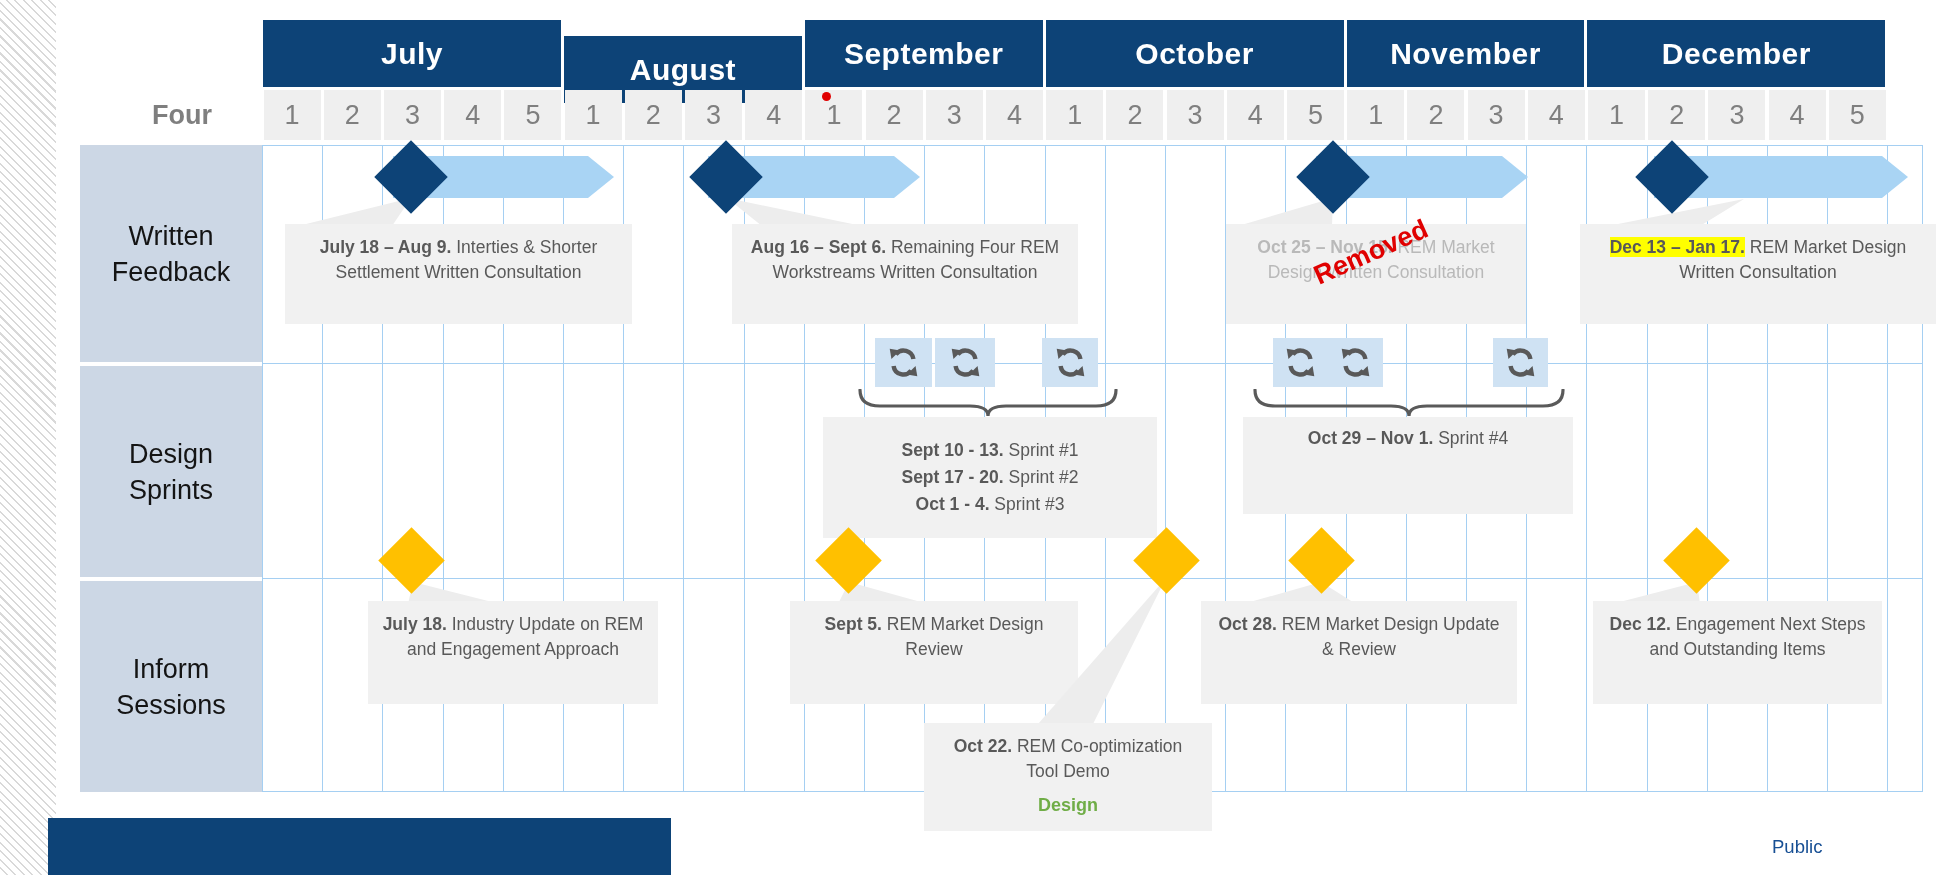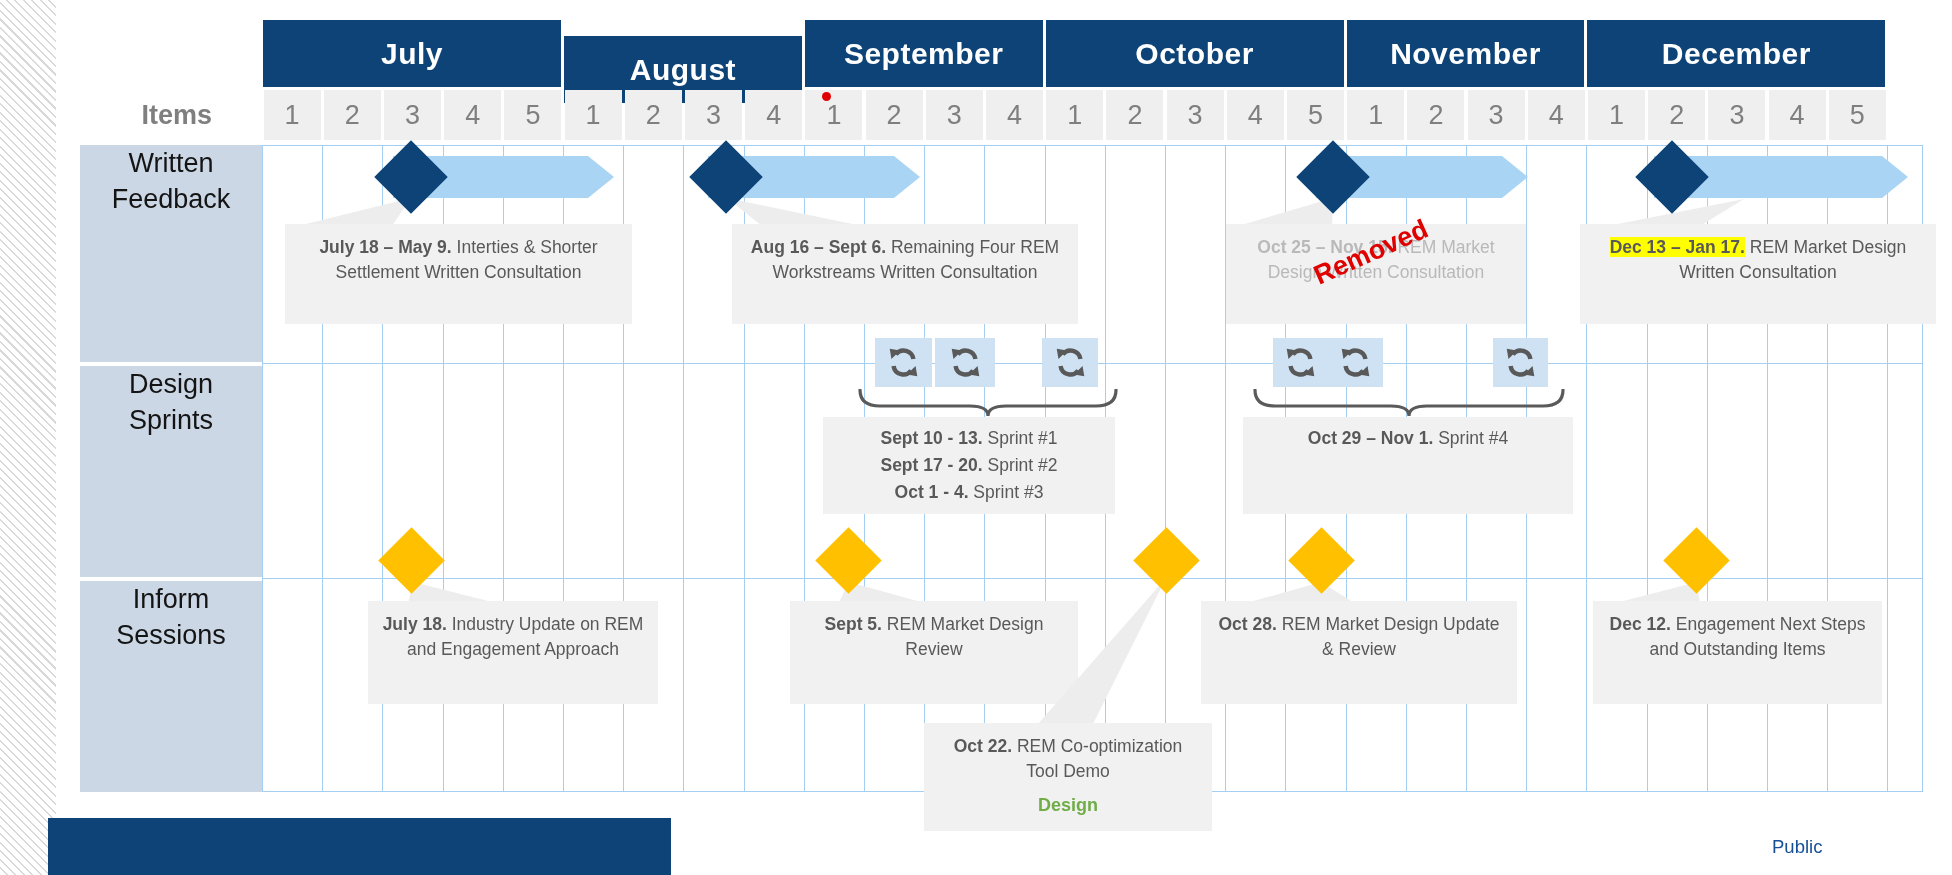--- a/index.html
+++ b/index.html
@@ -29,21 +29,21 @@
     color:var(--weektext);font-weight:bold;font-size:27px;
   }
   .red-dot{width:9px;height:9px;border-radius:50%;background:var(--red);}
   
   .body-grid{border:1px solid var(--gridline);background:#fff;}
   .vline{width:1px;background:var(--gridline);}
   .hline{height:1px;background:var(--gridline);}
   
   .rowlab{
     left:80px;width:182px;background:var(--labelbg);
-    display:flex;align-items:flex-start;justify-content:center;text-align:center;
+    display:flex;align-items:center;justify-content:center;text-align:center;
     color:#141414;font-size:27px;line-height:36px;padding:0 14px;box-sizing:border-box;
   }
   
   .arrow{
     top:156px;height:42px;background:var(--arrow);
     clip-path:polygon(0 0, calc(100% - 26px) 0, 100% 50%, calc(100% - 26px) 100%, 0 100%);
   }
   .dmd{background:var(--navy);transform:rotate(45deg);}
   .dmd.gold{background:var(--gold);}
   
@@ -69,21 +69,21 @@
   }
   .footer-bar{left:48px;top:818px;width:623px;height:57px;background:var(--navy);}
   .public{color:var(--publicblue);font-size:18.5px;}
 </style>
 </head>
 <body>
 
 <div class="stage">
   <div class="abs stripes"></div>
 
-  <div class="abs week-label" style="left:110px;width:102px;">Items</div>
+  <div class="abs week-label" style="left:110px;width:102px;">Four</div>
 
   <div id="built">
       <div class="abs month" style="left: 263px; width: 298px;">
         <span>July</span>
       </div>
       <div class="abs wk" style="left: 263.5px; width: 57.2px;">
         <span>1</span>
       </div>
       <div class="abs wk" style="left: 323.7px; width: 57.2px;">
         <span>2</span>
@@ -214,21 +214,21 @@
       </div>
       <div class="abs rowlab" style="top: 366px; height: 211px;">
         <span>Design Sprints</span>
       </div>
       <div class="abs rowlab" style="top: 581px; height: 211px;">
         <span>Inform Sessions</span>
       </div>
       <div class="abs tail" style="left: 298px; top: 198px; width: 113px; height: 28px; clip-path: polygon(113px 0px, 0px 28px, 94px 28px);"></div>
       <div class="abs arrow" style="left: 393px; width: 221px;"></div>
       <div class="abs dmd" style="left: 385px; top: 151px; width: 52px; height: 52px;"></div>
-      <div class="abs callout" style="left: 285px; top: 224px; width: 347px; min-height: 100px;"><span class="b">July 18 – May 9.</span><span> Interties &amp; Shorter Settlement Written Consultation</span></div>
+      <div class="abs callout" style="left: 285px; top: 224px; width: 347px; min-height: 100px;"><span class="b">July 18 – Aug 9.</span><span> Interties &amp; Shorter Settlement Written Consultation</span></div>
       <div class="abs tail" style="left: 727px; top: 198px; width: 135px; height: 28px; clip-path: polygon(0px 0px, 35px 28px, 135px 28px);"></div>
       <div class="abs arrow" style="left: 708px; width: 212px;"></div>
       <div class="abs dmd" style="left: 700px; top: 151px; width: 52px; height: 52px;"></div>
       <div class="abs callout" style="left: 732px; top: 224px; width: 346px; min-height: 100px;"><span class="b">Aug 16 – Sept 6.</span><span> Remaining Four REM Workstreams Written Consultation</span></div>
       <div class="abs tail" style="left: 1238px; top: 198px; width: 95px; height: 28px; clip-path: polygon(95px 0px, 0px 28px, 94px 28px);"></div>
       <div class="abs arrow" style="left: 1316px; width: 212px;"></div>
       <div class="abs dmd" style="left: 1307px; top: 151px; width: 52px; height: 52px;"></div>
       <div class="abs callout mutedbox" style="left: 1226px; top: 224px; width: 300px; min-height: 100px;"><span class="b">Oct 25 – Nov 15.</span><span> REM Market Design Written Consultation</span><span class="removed">Removed</span></div>
       <div class="abs tail" style="left: 1608px; top: 199px; width: 136px; height: 27px; clip-path: polygon(136px 0px, 0px 27px, 92px 27px);"></div>
       <div class="abs arrow" style="left: 1654px; width: 254px;"></div>
@@ -260,21 +260,21 @@
             <path d="M29.5 14 A11.5 11.5 0 0 0 9 8.5"></path>
             <path d="M6.5 22 A11.5 11.5 0 0 0 27 27.5"></path>
           </g>
           <polygon points="2,2 14,4 4,14" fill="#595959"></polygon>
           <polygon points="34,34 22,32 32,22" fill="#595959"></polygon>
         </svg>
       </div>
       <div class="abs " style="left: 858px; top: 389px; width: 260px; height: 28px;"><svg width="260" height="28" viewBox="0 0 260 28">
           <path d="M2 1 Q2 17 22 17 L112 17 Q130 17 130 27 Q130 17 148 17 L238 17 Q258 17 258 1" fill="none" stroke="#5a5a5a" stroke-width="3.2" stroke-linecap="round"></path>
         </svg></div>
-      <div class="abs callout" style="left: 823px; top: 417px; width: 292px; min-height: 97px; line-height: 27px; padding: 8px 10px;">
+      <div class="abs callout" style="left: 823px; top: 417px; width: 334px; min-height: 97px; line-height: 27px; padding: 20px 10px;">
         <div><span class="b">Sept 10 - 13.</span><span> Sprint #1</span></div>
         <div><span class="b">Sept 17 - 20.</span><span> Sprint #2</span></div>
         <div><span class="b">Oct 1 - 4.</span><span> Sprint #3</span></div>
       </div>
       <div class="abs iconbox" style="left: 1273px; width: 55px;">
         <svg width="31" height="31" viewBox="0 0 36 36">
           <g fill="none" stroke="#595959" stroke-width="5.2" stroke-linecap="butt">
             <path d="M29.5 14 A11.5 11.5 0 0 0 9 8.5"></path>
             <path d="M6.5 22 A11.5 11.5 0 0 0 27 27.5"></path>
           </g>

